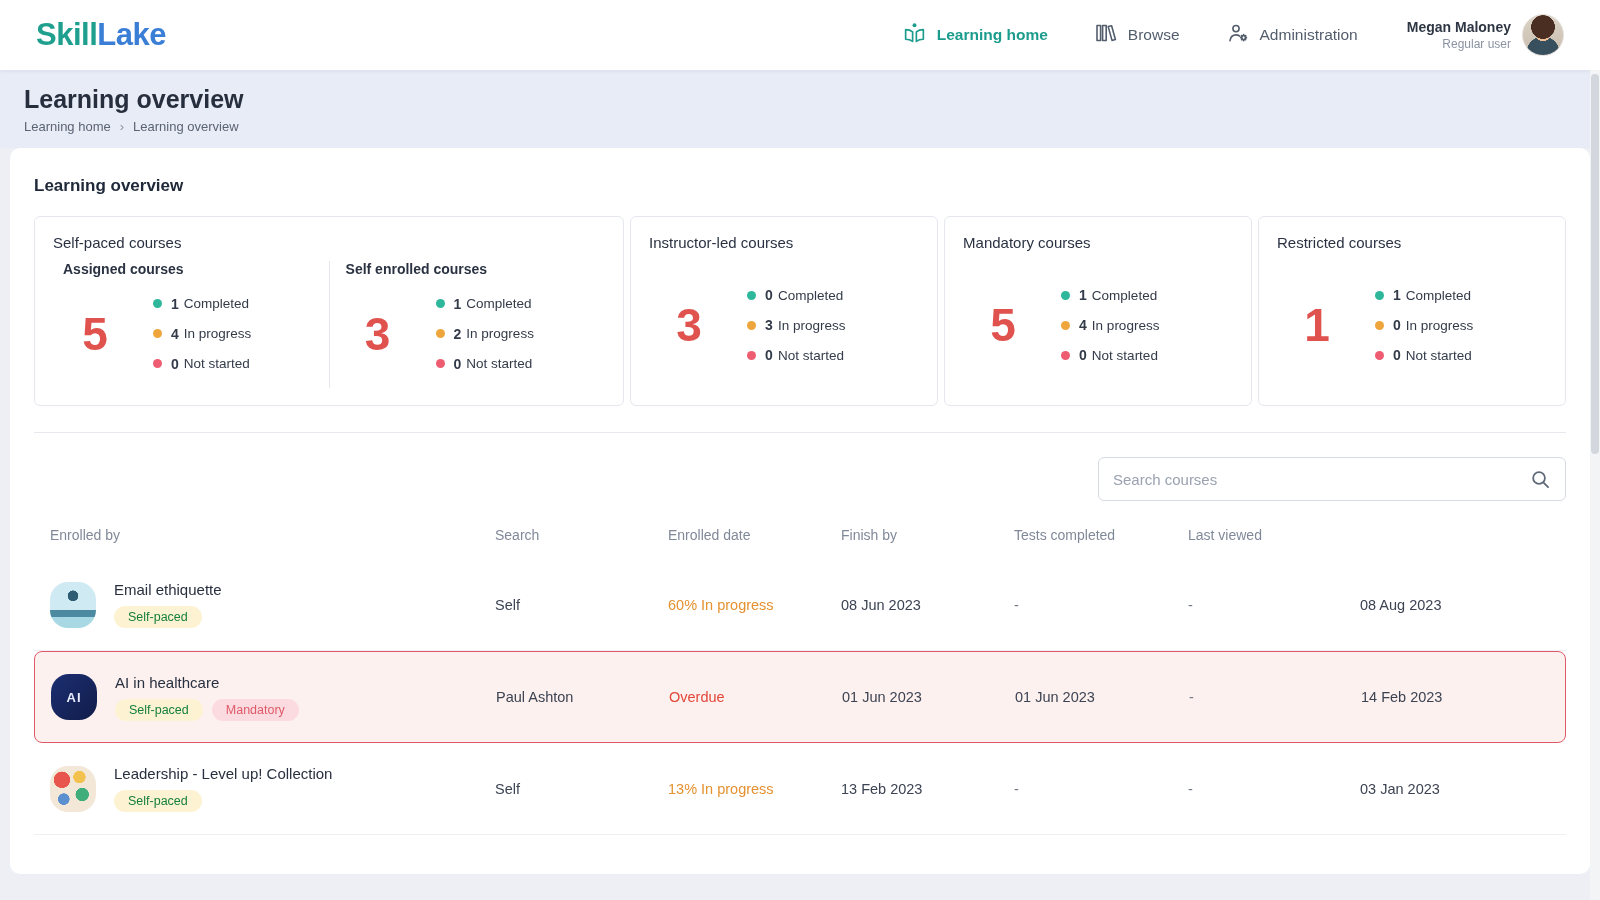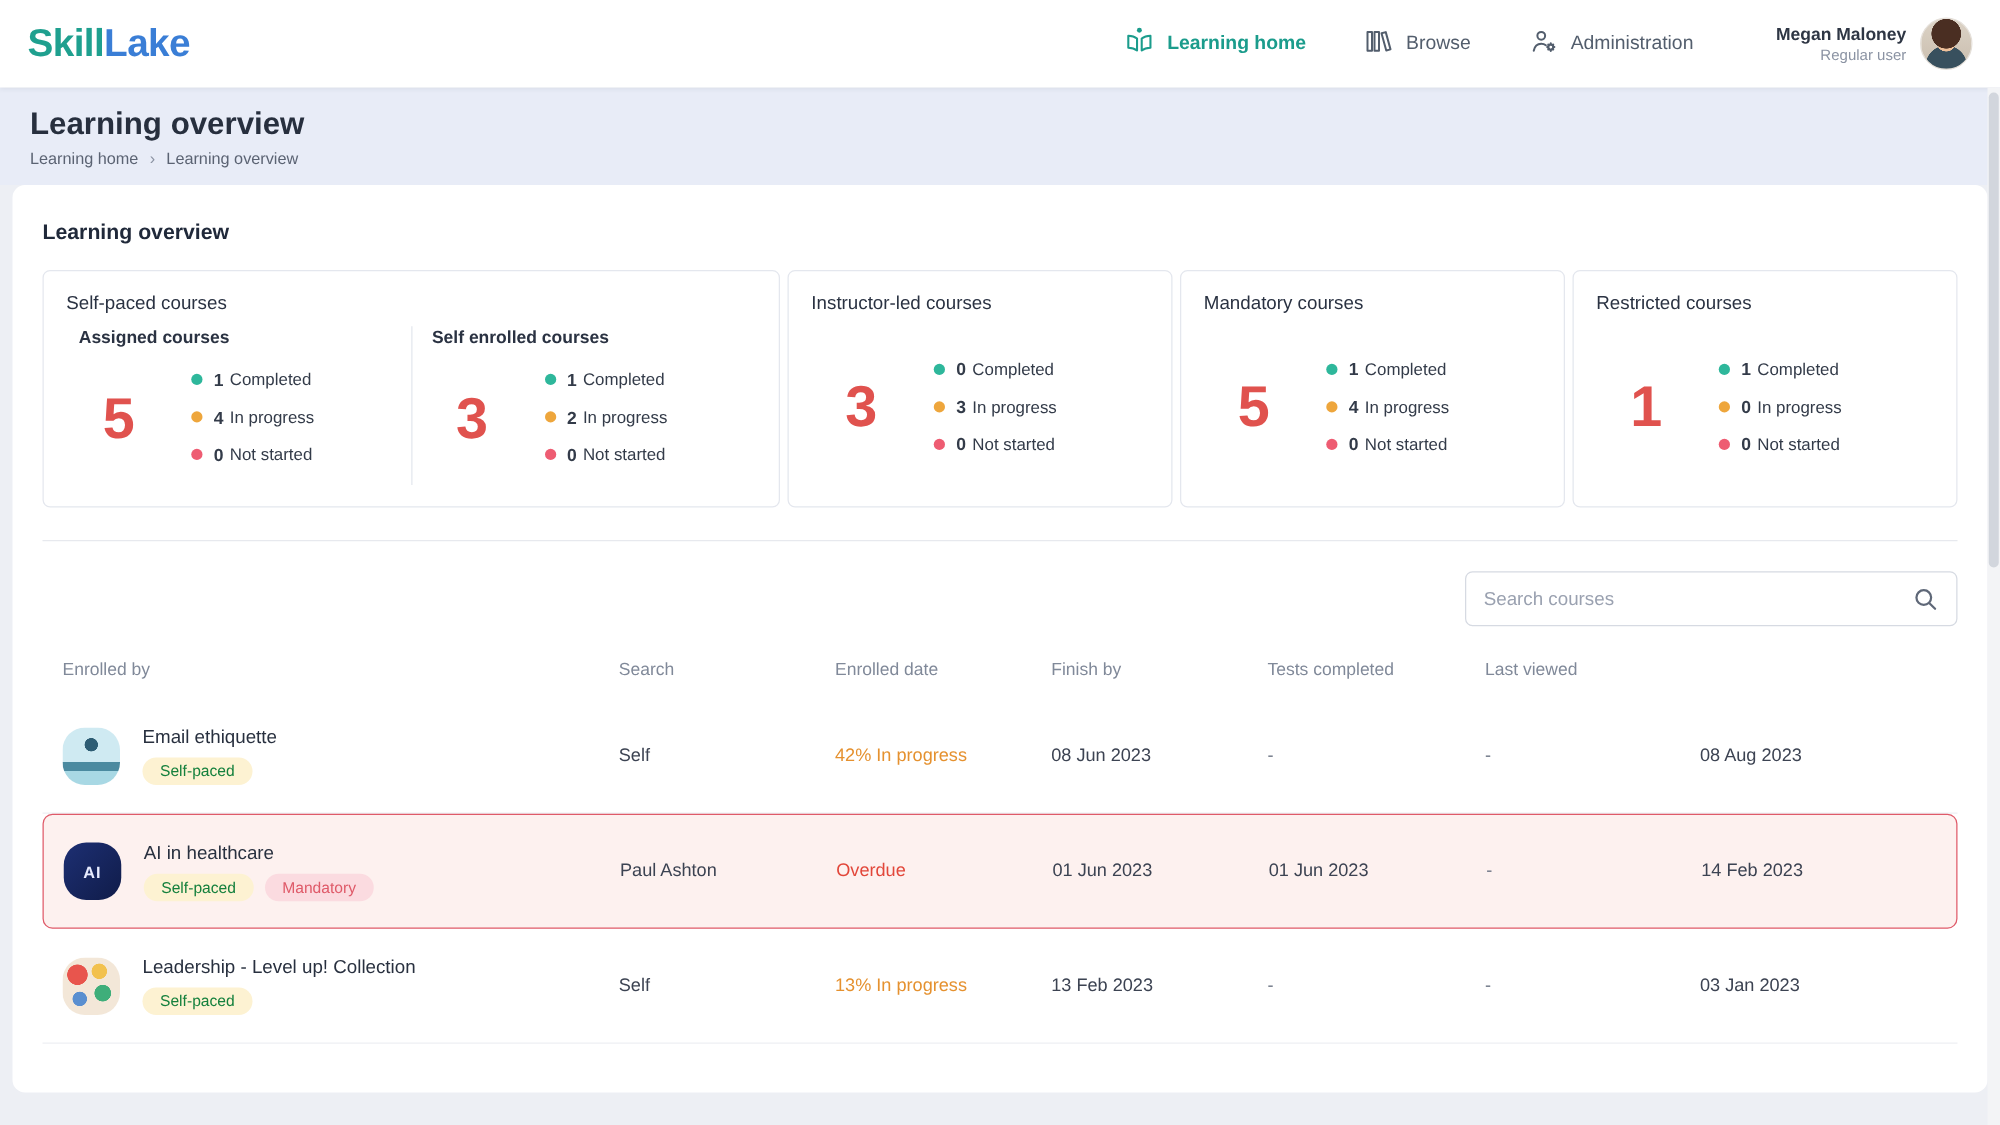--- a/index.html
+++ b/index.html
@@ -3,30 +3,30 @@
 <meta charset="utf-8">
 <style>
   *{box-sizing:border-box;margin:0;padding:0}
   html,body{width:1600px;height:900px}
   body{
     background:#edeff4;
     font-family:"Liberation Sans",sans-serif;
     overflow:hidden;position:relative;color:#333b49;
   }
   
-  .navbar{height:70px;background:#fff;display:flex;align-items:center;padding:0 22px;
+  .navbar{height:70px;background:#fff;display:flex;align-items:center;padding:0 36px;
     position:relative;z-index:3;box-shadow:0 1px 4px rgba(40,50,70,.08)}
   .logo{font-size:31px;font-weight:bold;letter-spacing:-.5px;cursor:pointer}
   .logo .skill{color:#1fa08f}
   .logo .lake{color:#3a7ed6}
   .nav-right{margin-left:auto;display:flex;align-items:center;gap:46px}
   .nav-item{display:flex;align-items:center;gap:10px;font-size:15.5px;color:#535e6d;cursor:pointer;white-space:nowrap}
   .nav-item.active{color:#1b9c8c;font-weight:bold}
   .nav-item svg{flex-shrink:0}
-  .user-block{display:flex;align-items:center;gap:11px;margin-left:20px;cursor:pointer}
+  .user-block{display:flex;align-items:center;gap:11px;margin-left:3px;cursor:pointer}
   .user-text{text-align:right}
   .user-name{font-size:14px;font-weight:bold;color:#2e3644}
   .user-role{font-size:12px;color:#8b93a3;margin-top:2px}
   .avatar{width:42px;height:42px;border-radius:50%;border:1px solid #e5e0da;
     background:
       radial-gradient(circle at 50% 30%, #4a2e22 0 34%, transparent 35%),
       radial-gradient(circle at 50% 46%, #eec09a 0 26%, transparent 27%),
       radial-gradient(circle at 50% 95%, #38505e 0 38%, transparent 39%),
       linear-gradient(180deg,#dcd3c6,#c9bdae)}
   
@@ -53,21 +53,21 @@
   .legend-item{display:flex;align-items:center;font-size:13.5px;color:#333b49}
   .legend-item b{font-size:14px;margin-right:5px}
   .dot{width:9px;height:9px;border-radius:50%;margin-right:9px;flex-shrink:0}
   .dot-teal{background:#2eb79b}
   .dot-amber{background:#eea63c}
   .dot-red{background:#ee5c72}
   
   .courses-title{font-size:17px;font-weight:bold;color:#20293a;margin-top:52px}
   .h-divider{height:1px;background:#e7e9ee;margin-top:26px}
   .search-wrap{display:flex;justify-content:flex-end;margin-top:24px}
-  .search-box{width:394px;height:44px;border:1px solid #d6dae2;border-radius:6px;display:flex;align-items:center;padding:0 14px;background:#fff}
+  .search-box{width:468px;height:44px;border:1px solid #d6dae2;border-radius:6px;display:flex;align-items:center;padding:0 14px;background:#fff}
   .search-box input{border:none;outline:none;flex:1;font-size:15px;color:#333b49;font-family:inherit;background:transparent}
   .search-box input::placeholder{color:#9aa1b0}
   .search-icon{cursor:pointer;display:flex;align-items:center}
   .t-header{display:grid;grid-template-columns:445px 173px 173px 173px 174px 172px 1fr;
     padding:26px 0 16px 16px;font-size:14px;color:#808999}
   .t-row{display:grid;grid-template-columns:445px 173px 173px 173px 174px 172px 1fr;
     align-items:center;height:92px;padding-left:16px;border-bottom:1px solid #eef0f3;font-size:14.5px;color:#3c4352;cursor:pointer}
   .t-row.highlight{background:#fdf1ef;border:1px solid #df5a69;border-radius:8px}
   .course-cell{display:flex;align-items:center;gap:18px}
   .thumb{width:46px;height:46px;border-radius:18px;flex-shrink:0;display:flex;align-items:center;justify-content:center}
@@ -312,21 +312,21 @@
           <span></span>
         </div>
       <div>
         <div class="course-name">Email ethiquette</div>
         <div class="badges">
           <span class="badge badge-yellow">Self-paced</span>
         </div>
       </div>
     </div>
     <div>Self</div>
-    <div class="status-progress">42% In progress</div>
+    <div class="status-progress">60% In progress</div>
     <div>08 Jun 2023</div>
     <div class="dash">-</div>
     <div class="dash">-</div>
     <div>08 Aug 2023</div>
   </div>
 
   <div class="t-row highlight">
     <div class="course-cell">
       <div class="thumb thumb-2">
           <span>AI</span>

